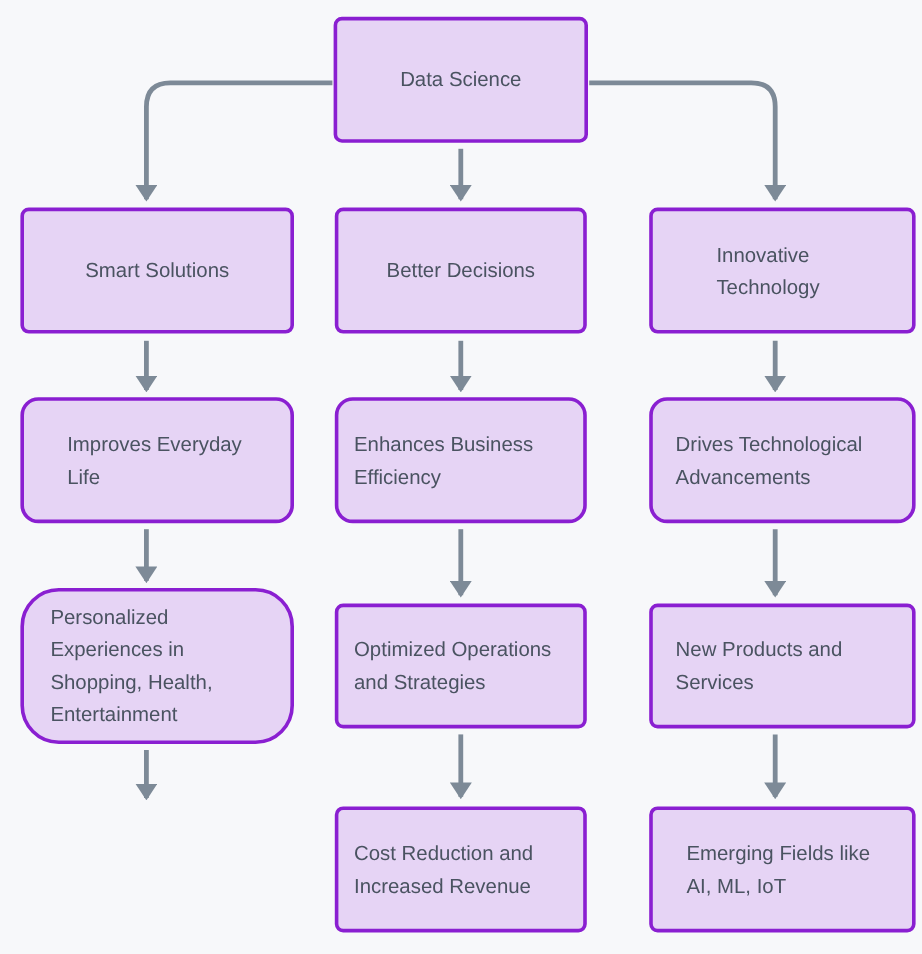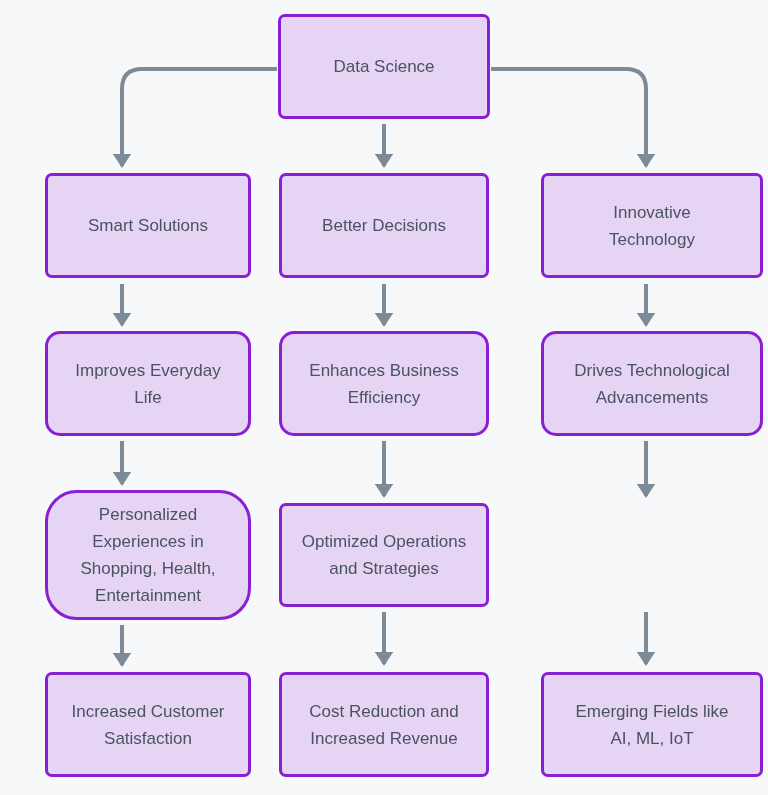--- a/index.html
+++ b/index.html
@@ -28,32 +28,31 @@
 
   .node {
     position: absolute;
     box-sizing: border-box;
     background: var(--node-fill, #e6d4f5);
     border: 3px solid var(--node-border, #8a1fd1);
     border-radius: 7px;
     display: flex;
     align-items: center;
     justify-content: center;
-    text-align: center;
     color: var(--node-text, #4a5361);
     font-size: 17px;
     line-height: 27px;
   }
   .node span { display: inline-block; max-width: 178px; }
   .node span.w-150 { max-width: 150px; }
   .node span.w-110 { max-width: 110px; }
   .node span.w-160 { max-width: 160px; }
 
   
-  .col1 { left: 17px;  width: 206px; margin-left: 28px; }
+  .col1 { left: 17px;  width: 228px; }
   .col2 { left: 279px; width: 210px; }
   .col3 { left: 541px; width: 222px; }
   
   .root-node { left: 278px; top: 14px; width: 212px; height: 105px; }
   .row1 { top: 173px; height: 105px; }
   .row2 { top: 331px; height: 105px; border-radius: 15px; }
   .row3 { top: 503px; height: 104px; }
   .row3-tall { top: 490px; height: 130px; border-radius: 32px; }
   .row4 { top: 672px; height: 105px; }
 </style>
@@ -91,40 +90,40 @@
 
   <div class="node col1 row1">
     <span>Smart Solutions</span>
   </div>
   <div class="node col1 row2">
     <span class="w-150">Improves Everyday Life</span>
   </div>
   <div class="node col1 row3-tall">
     <span>Personalized Experiences in Shopping, Health, Entertainment</span>
   </div>
-  <div class="node col1 row4">
-    <span>Increased Customer Satisfaction</span>
-  </div>
 
   <div class="node col2 row1">
     <span>Better Decisions</span>
   </div>
   <div class="node col2 row2">
     <span>Enhances Business Efficiency</span>
   </div>
   <div class="node col2 row3">
     <span>Optimized Operations and Strategies</span>
   </div>
   <div class="node col2 row4">
     <span>Cost Reduction and Increased Revenue</span>
   </div>
 
   <div class="node col3 row1">
     <span class="w-110">Innovative Technology</span>
   </div>
   <div class="node col3 row2">
     <span>Drives Technological Advancements</span>
   </div>
+  <div class="node col3 row3">
+    <span>New Products and Services</span>
+  </div>
   <div class="node col3 row4">
     <span class="w-160">Emerging Fields like AI, ML, IoT</span>
   </div>
 
 </div>
 
 </body></html>

